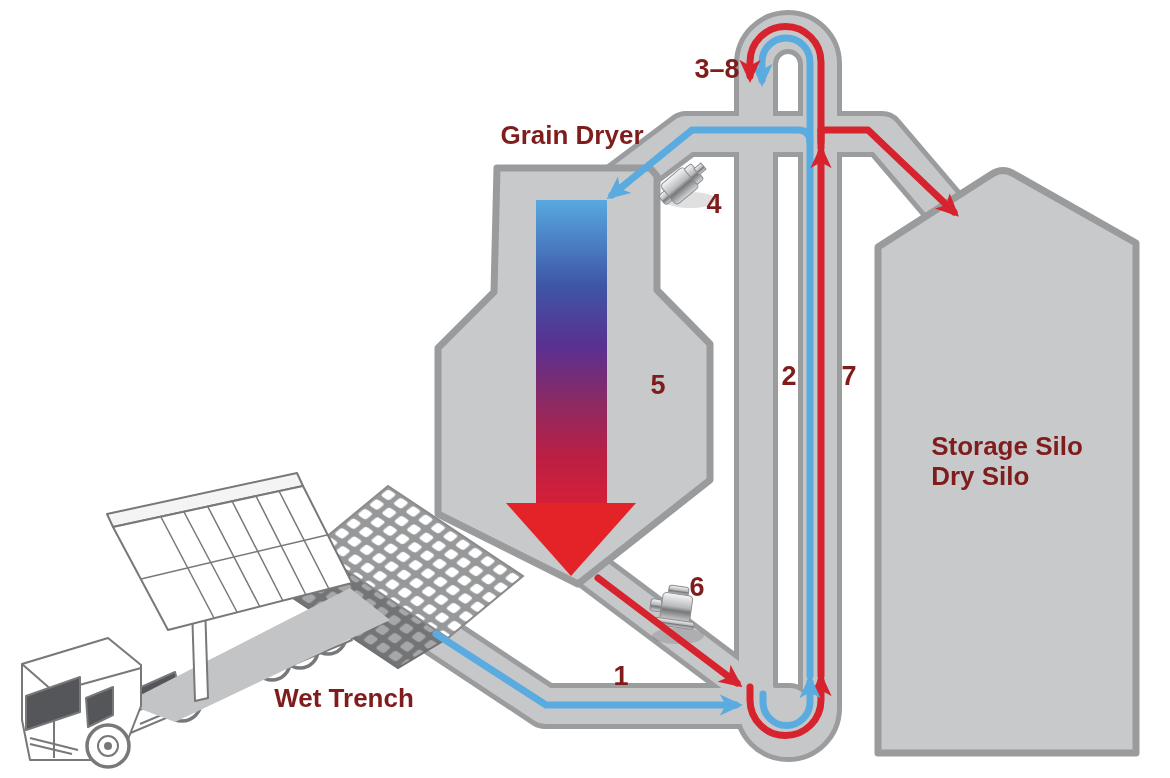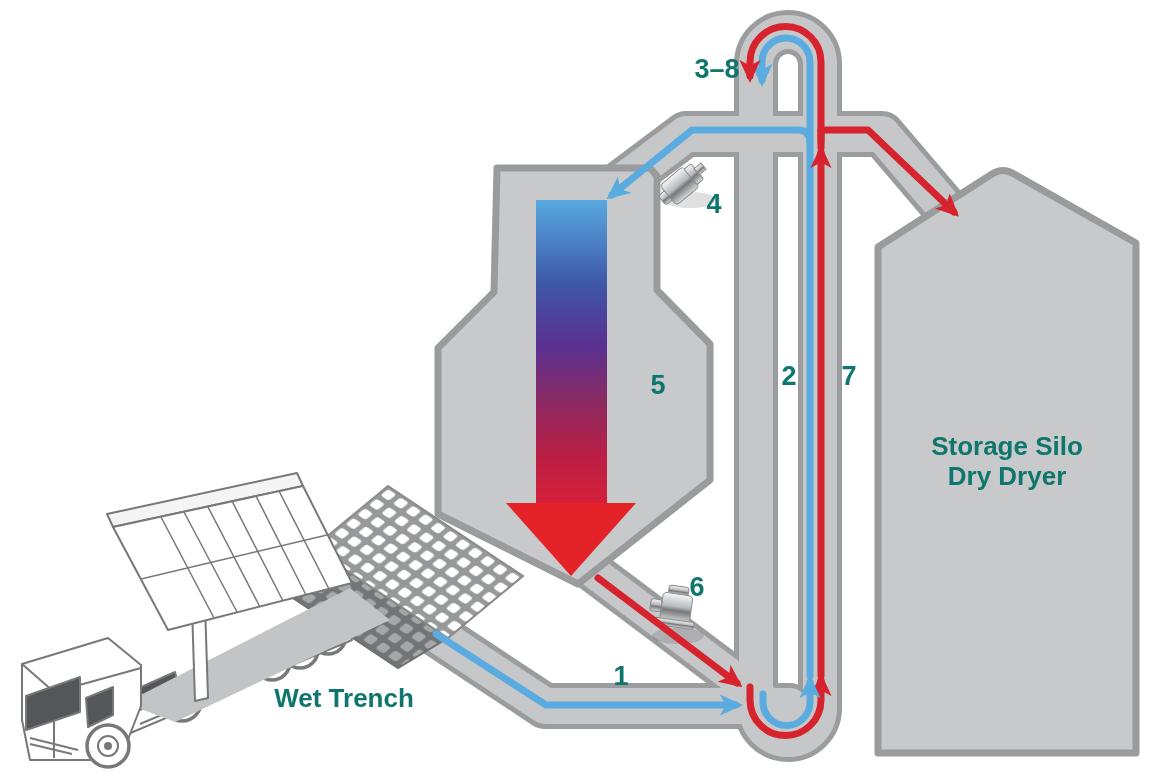--- a/index.html
+++ b/index.html
@@ -3,25 +3,25 @@
 <meta charset="utf-8">
 <style>
   html,body{margin:0;padding:0;background:#ffffff;}
   .stage{
     position:relative;width:1170px;height:778px;background:#ffffff;
     font-family:"Liberation Sans",sans-serif;overflow:hidden;
   }
   .stage svg{position:absolute;left:0;top:0;}
   .lbl{
     position:absolute;transform:translate(-50%,-50%);
-    color:#0f766e;font-weight:bold;white-space:nowrap;line-height:1.15;
+    color:#7f1d1d;font-weight:bold;white-space:nowrap;line-height:1.15;
   }
   .lbl-title{font-size:26px;}
   .lbl-num{font-size:27px;}
-  .lbl-block{text-align:center;}
+  .lbl-block{}
 </style>
 </head>
 <body>
 
 <div class="stage">
 
   <svg width="1170" height="778" viewBox="0 0 1170 778">
     <defs>
       <linearGradient id="gradBar" x1="0" y1="0" x2="0" y2="1">
         <stop offset="0" stop-color="#58a9e0"></stop>
@@ -178,31 +178,32 @@
 
       <path d="M 821,130 H 868 L 954,212" stroke="#d7232d" marker-end="url(#mR)"></path>
 
       <path d="M 821,142 V 62 A 35.5,35.5 0 0 0 750,62 V 76" stroke="#d7232d" marker-end="url(#mR)"></path>
 
       <path d="M 750,687 V 700 A 35.5,35.5 0 0 0 821,700 V 680" stroke="#d7232d" marker-end="url(#mR)"></path>
       <path d="M 763,694 V 702 A 23.5,23.5 0 0 0 810,702 V 682" stroke="#5aabdf" marker-end="url(#mB)"></path>
     </g>
   </svg>
 
+  <div class="lbl lbl-title" style="left:572px;top:136px">Grain Dryer</div>
 
   <div class="lbl lbl-num" style="left:717px;top:70px">3–8</div>
   <div class="lbl lbl-num" style="left:714px;top:205px">4</div>
   <div class="lbl lbl-num" style="left:658px;top:386px">5</div>
   <div class="lbl lbl-num" style="left:789px;top:377px">2</div>
   <div class="lbl lbl-num" style="left:849px;top:377px">7</div>
   <div class="lbl lbl-num" style="left:697px;top:588px">6</div>
   <div class="lbl lbl-num" style="left:621px;top:677px">1</div>
 
   <div class="lbl lbl-title lbl-block" style="left:1007px;top:462px">
     <div>Storage Silo</div>
-    <div>Dry Dryer</div>
+    <div>Dry Silo</div>
   </div>
 
   <div class="lbl lbl-title lbl-block" style="left:344px;top:699px">
     <div>Wet Trench</div>
   </div>
 
 </div>
 
 </body></html>

